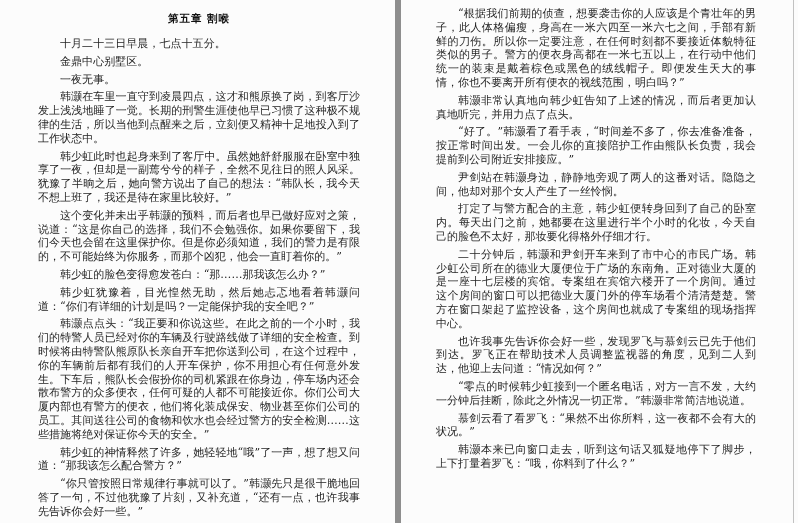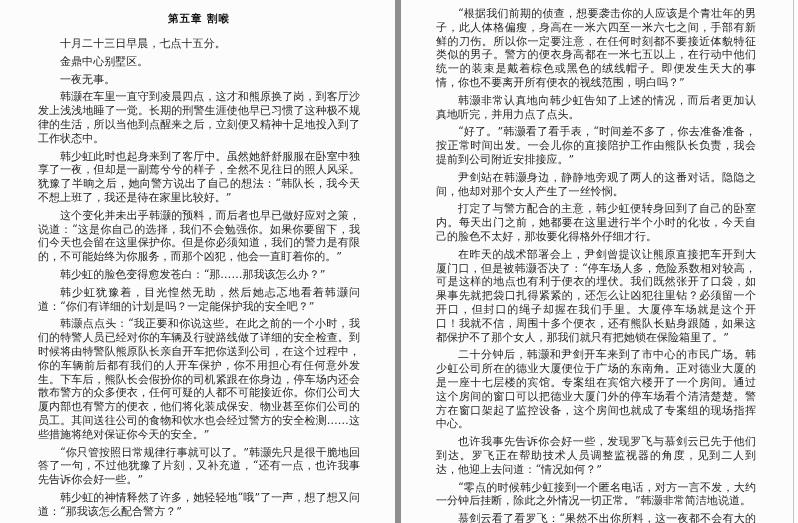--- a/index.html
+++ b/index.html
@@ -76,34 +76,33 @@
     <div>
         <p>十月二十三日早晨，七点十五分。</p>
         <p>金鼎中心别墅区。</p>
         <p>一夜无事。</p>
         <p>韩灏在车里一直守到凌晨四点，这才和熊原换了岗，到客厅沙发上浅浅地睡了一觉。长期的刑警生涯使他早已习惯了这种极不规律的生活，所以当他到点醒来之后，立刻便又精神十足地投入到了工作状态中。</p>
         <p>韩少虹此时也起身来到了客厅中。虽然她舒舒服服在卧室中独享了一夜，但却是一副蔫兮兮的样子，全然不见往日的照人风采。犹豫了半晌之后，她向警方说出了自己的想法：“韩队长，我今天不想上班了，我还是待在家里比较好。”</p>
         <p>这个变化并未出乎韩灏的预料，而后者也早已做好应对之策，说道：“这是你自己的选择，我们不会勉强你。如果你要留下，我们今天也会留在这里保护你。但是你必须知道，我们的警力是有限的，不可能始终为你服务，而那个凶犯，他会一直盯着你的。”</p>
         <p>韩少虹的脸色变得愈发苍白：“那……那我该怎么办？”</p>
         <p>韩少虹犹豫着，目光惶然无助，然后她忐忑地看着韩灏问道：“你们有详细的计划是吗？一定能保护我的安全吧？”</p>
         <p>韩灏点点头：“我正要和你说这些。在此之前的一个小时，我们的特警人员已经对你的车辆及行驶路线做了详细的安全检查。到时候将由特警队熊原队长亲自开车把你送到公司，在这个过程中，你的车辆前后都有我们的人开车保护，你不用担心有任何意外发生。下车后，熊队长会假扮你的司机紧跟在你身边，停车场内还会散布警方的众多便衣，任何可疑的人都不可能接近你。你们公司大厦内部也有警方的便衣，他们将化装成保安、物业甚至你们公司的员工。其间送往公司的食物和饮水也会经过警方的安全检测……这些措施将绝对保证你今天的安全。”</p>
+        <p>韩少虹的神情释然了许多，她轻轻地“哦”了一声，想了想又问道：“那我该怎么配合警方？”</p>
         <p>“你只管按照日常规律行事就可以了。”韩灏先只是很干脆地回答了一句，不过他犹豫了片刻，又补充道，“还有一点，也许我事先告诉你会好一些。”</p>
-        <p>韩少虹的神情释然了许多，她轻轻地“哦”了一声，想了想又问道：“那我该怎么配合警方？”</p>
         <p>“什么？”看到对方郑重其事的样子，韩少虹不免又有些紧张。</p>
       </div>
   </div>
   <div class="divider"></div>
   <div class="page page-right">
     <div>
         <p>“根据我们前期的侦查，想要袭击你的人应该是个青壮年的男子，此人体格偏瘦，身高在一米六四至一米六七之间，手部有新鲜的刀伤。所以你一定要注意，在任何时刻都不要接近体貌特征类似的男子。警方的便衣身高都在一米七五以上，在行动中他们统一的装束是戴着棕色或黑色的绒线帽子。即便发生天大的事情，你也不要离开所有便衣的视线范围，明白吗？”</p>
         <p>韩灏非常认真地向韩少虹告知了上述的情况，而后者更加认真地听完，并用力点了点头。</p>
         <p>“好了。”韩灏看了看手表，“时间差不多了，你去准备准备，按正常时间出发。一会儿你的直接陪护工作由熊队长负责，我会提前到公司附近安排接应。”</p>
         <p>尹剑站在韩灏身边，静静地旁观了两人的这番对话。隐隐之间，他却对那个女人产生了一丝怜悯。</p>
         <p>打定了与警方配合的主意，韩少虹便转身回到了自己的卧室内。每天出门之前，她都要在这里进行半个小时的化妆，今天自己的脸色不太好，那妆要化得格外仔细才行。</p>
-        <p>在昨天的战术部署会上，尹剑曾提议让熊原直接把车开到大厦门口，但是被韩灏否决了：“停车场人多，危险系数相对较高，可是这样的地点也有利于便衣的埋伏。我们既然张开了口袋，如果事先就把袋口扎得紧紧的，还怎么让凶犯往里钻？必须留一个开口，但封口的绳子却握在我们手里。大厦停车场就是这个开口！我就不信，周围十多个便衣，还有熊队长贴身跟随，如果这都保护不了那个女人，那我们就只有把她锁在保险箱里了。”</p>
         <p>二十分钟后，韩灏和尹剑开车来到了市中心的市民广场。韩少虹公司所在的德业大厦便位于广场的东南角。正对德业大厦的是一座十七层楼的宾馆。专案组在宾馆六楼开了一个房间。通过这个房间的窗口可以把德业大厦门外的停车场看个清清楚楚。警方在窗口架起了监控设备，这个房间也就成了专案组的现场指挥中心。</p>
         <p>也许我事先告诉你会好一些，发现罗飞与慕剑云已先于他们到达。罗飞正在帮助技术人员调整监视器的角度，见到二人到达，他迎上去问道：“情况如何？”</p>
         <p>“零点的时候韩少虹接到一个匿名电话，对方一言不发，大约一分钟后挂断，除此之外情况一切正常。”韩灏非常简洁地说道。</p>
         <p>慕剑云看了看罗飞：“果然不出你所料，这一夜都不会有大的状况。”</p>
         <p>韩灏本来已向窗口走去，听到这句话又狐疑地停下了脚步，上下打量着罗飞：“哦，你料到了什么？”</p>
       </div>
   </div>
 </div>
 <div class="window-edge"></div>
 

